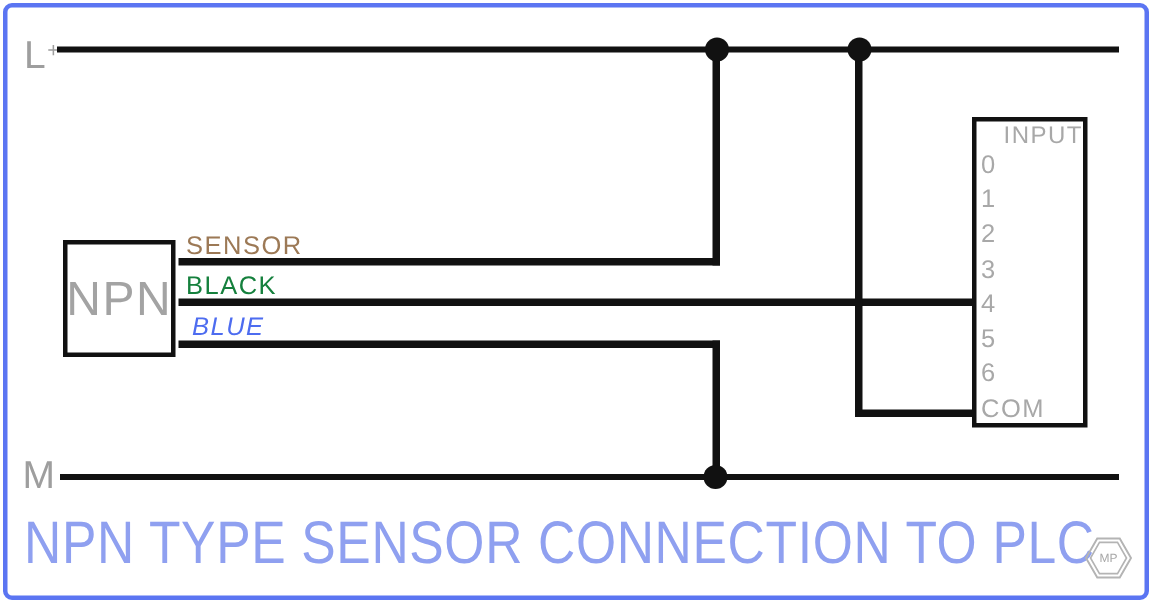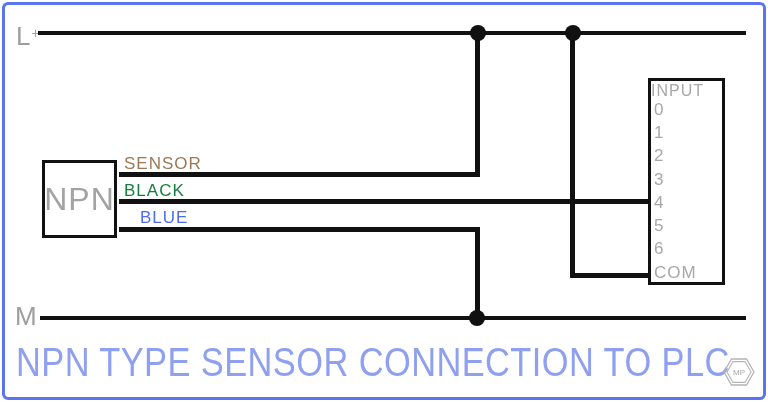--- a/index.html
+++ b/index.html
@@ -34,21 +34,21 @@
     white-space:nowrap;
   }
   .lbl-brown{color:#9c7956;}
   .lbl-black{color:#15803d;}
   .lbl-blue{color:#4d6cf0;}
   .plc-box{
     position:absolute;left:648px;top:78px;width:77px;height:207px;
     border:3px solid #111111;box-sizing:border-box;background:#ffffff;
   }
   .plc-header{
-    position:absolute;left:0;top:1px;width:100%;text-align:left;
+    position:absolute;left:0;top:1px;width:100%;text-align:right;
     color:#a8a8a8;font-size:16px;letter-spacing:1px;
   }
   .terminal{
     position:absolute;left:3px;color:#a8a8a8;font-size:17px;line-height:17px;
     letter-spacing:1px;
   }
   .diagram-title{
     position:absolute;left:16px;top:342px;
     color:#8fa0f0;font-size:40px;line-height:40px;letter-spacing:0.5px;
     white-space:nowrap;transform:scaleX(0.86);transform-origin:left top;
@@ -80,21 +80,21 @@
 
   <div class="wire" style="left:570px;top:33px;width:5px;height:245px;"></div>
   <div class="wire" style="left:570px;top:273px;width:78px;height:5px;"></div>
 
   <div class="dot" style="left:470px;top:25px;"></div>
   <div class="dot" style="left:565px;top:25px;"></div>
   <div class="dot" style="left:469px;top:310px;"></div>
 
   <div class="wire-label lbl-brown" style="left:124px;top:155px;">SENSOR</div>
   <div class="wire-label lbl-black" style="left:124px;top:182px;">BLACK</div>
-  <div class="wire-label lbl-blue" style="left:140px;top:209px;">BLUE</div>
+  <div class="wire-label lbl-blue" style="left:128px;top:209px;font-style:italic;">BLUE</div>
 
   <div class="plc-box">
     <div class="plc-header">INPUT</div>
     <div class="terminal" style="top:20px;">0</div>
     <div class="terminal" style="top:43px;">1</div>
     <div class="terminal" style="top:66px;">2</div>
     <div class="terminal" style="top:90px;">3</div>
     <div class="terminal" style="top:113px;">4</div>
     <div class="terminal" style="top:136px;">5</div>
     <div class="terminal" style="top:159px;">6</div>

